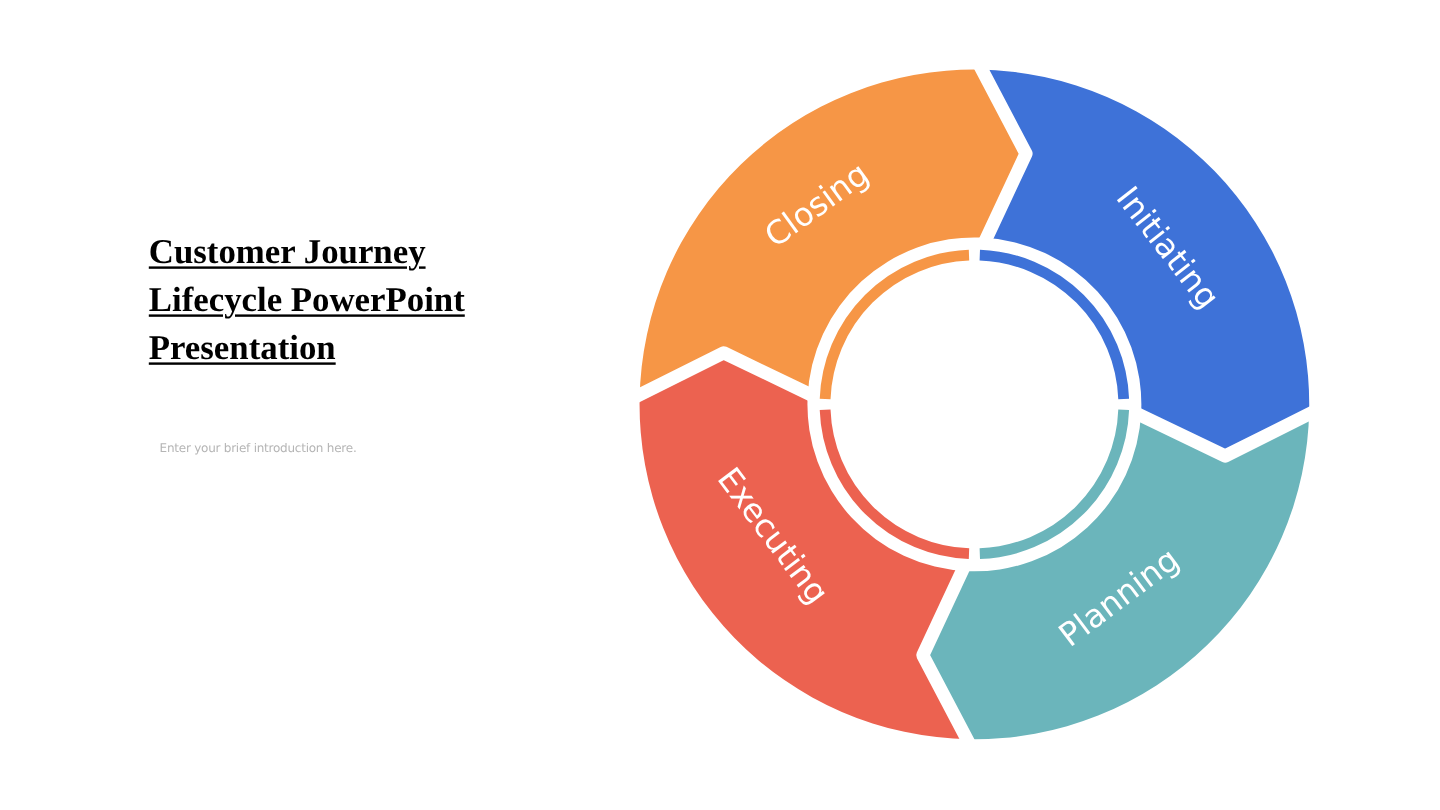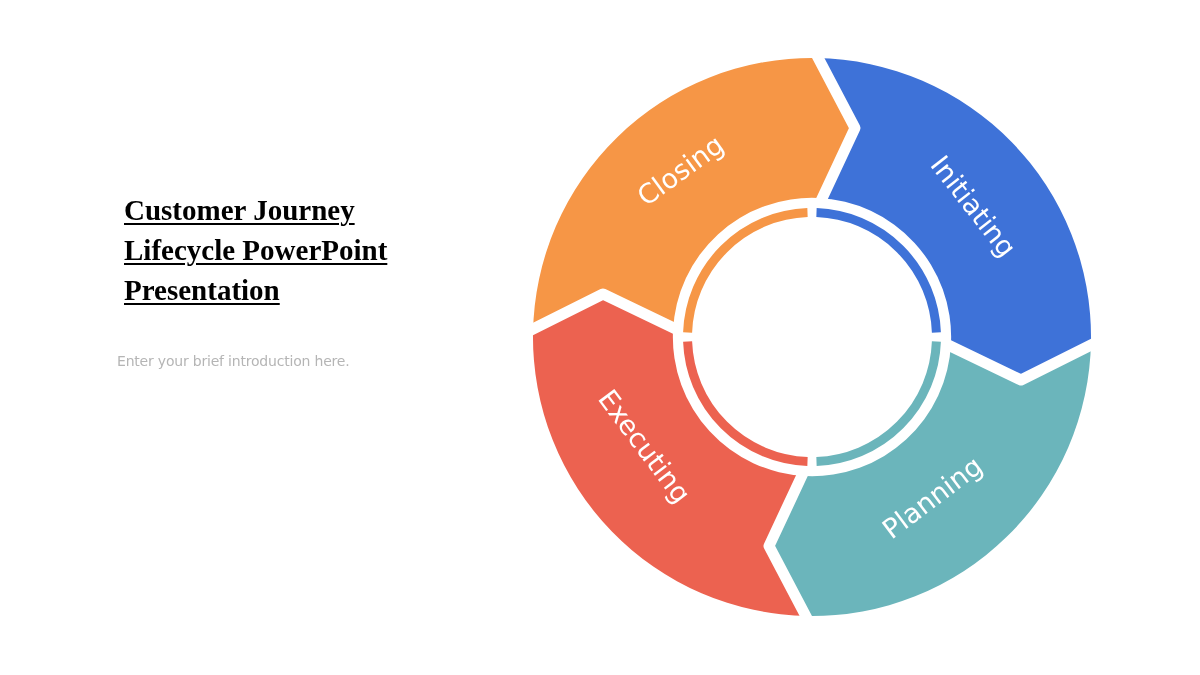--- a/index.html
+++ b/index.html
@@ -5,21 +5,21 @@
   html, body { margin: 0; padding: 0; background: #ffffff; }
   body { width: 1200px; height: 675px; position: relative; overflow: hidden; font-family: "Liberation Sans", sans-serif; }
   .title {
     position: absolute; left: 118px; top: 184px; width: 340px;
     font-family: "Liberation Serif", serif; font-weight: bold; font-size: 29px; line-height: 40px;
     color: #000; text-decoration: underline; text-decoration-thickness: 2px; text-underline-offset: 3px;
     margin: 6px;
   }
   .intro {
     position: absolute; left: 117px; top: 353px;
-    font-family: "DejaVu Sans", sans-serif; font-size: 14px; color: #b5b5b5; margin: 0; letter-spacing: -0.2px;
+    font-family: "DejaVu Sans", sans-serif; font-size: 10px; color: #b5b5b5; margin: 16px; letter-spacing: -0.2px;
   }
   svg.cycle { position: absolute; left: 0; top: 0; }
   .lbl { font-family: "DejaVu Sans", "Liberation Sans", sans-serif; font-size: 27px; fill: #ffffff; }
 </style>
 </head>
 <body>
 
 <h1 class="title">Customer Journey Lifecycle PowerPoint Presentation</h1>
 <p class="intro">Enter your brief introduction here.</p>
 

